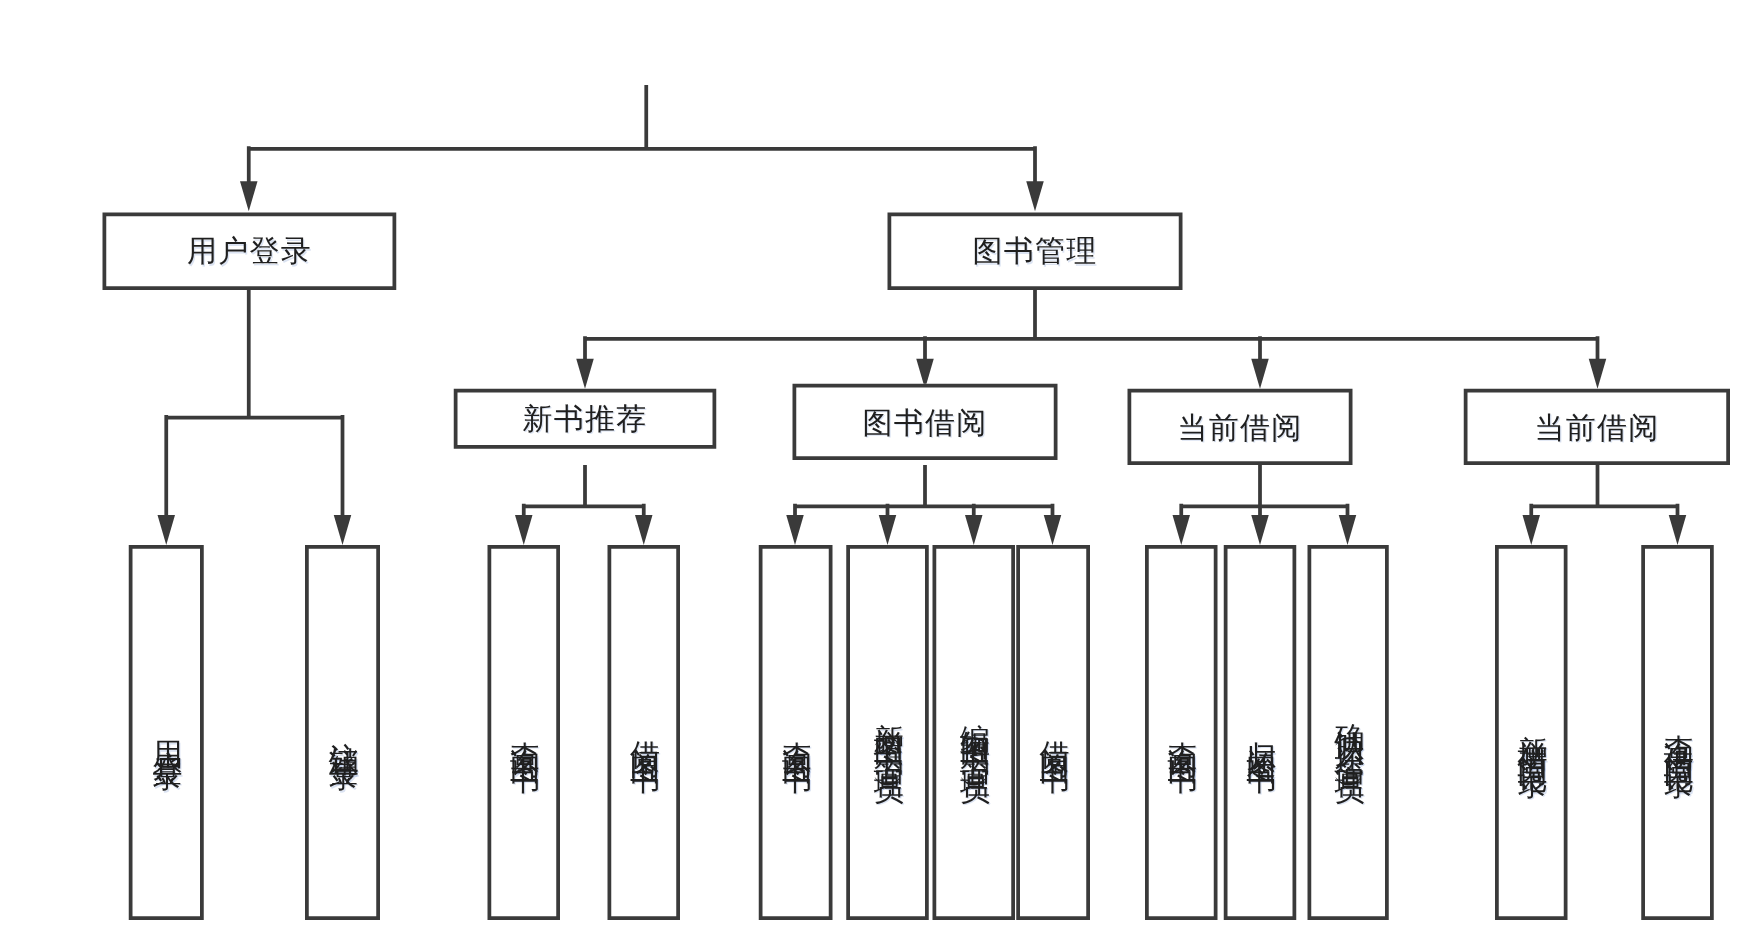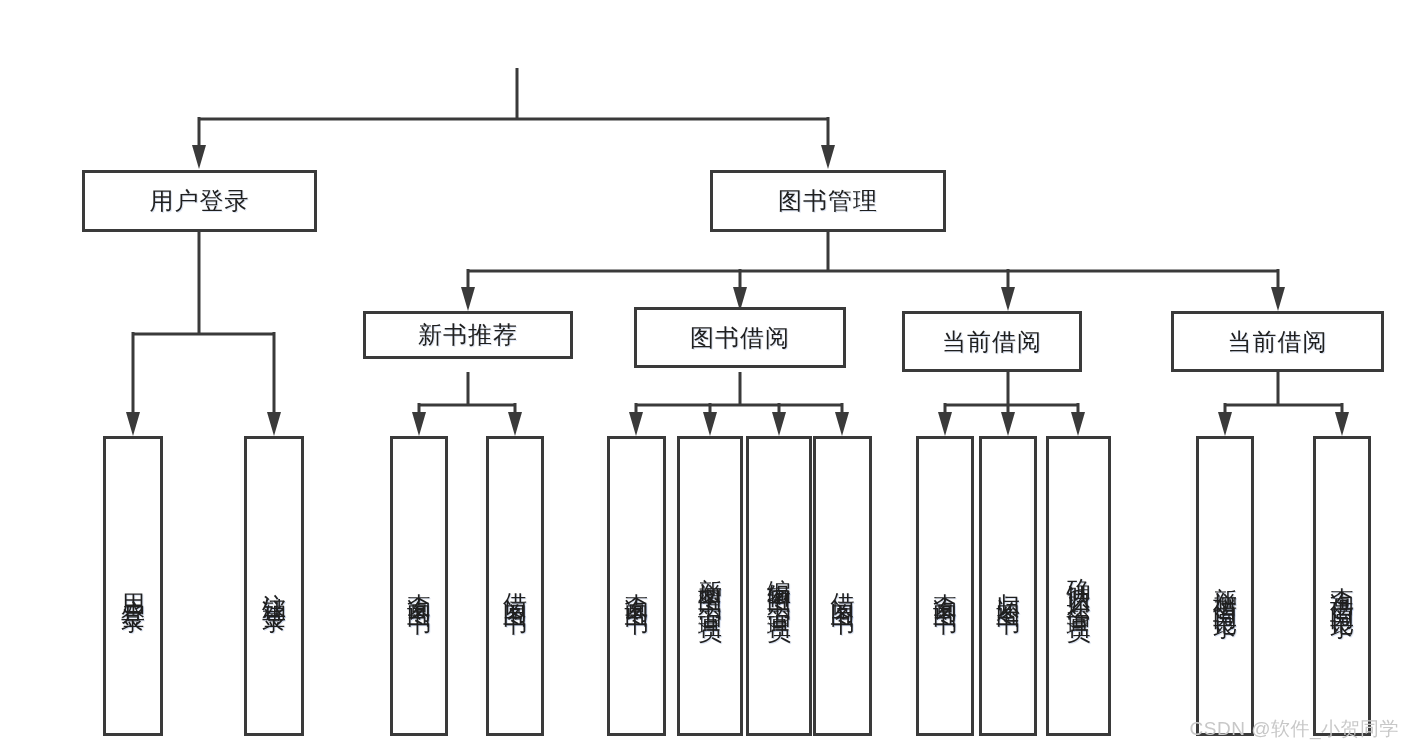--- a/index.html
+++ b/index.html
@@ -88,14 +88,13 @@
   <div class="node vnode" style="left:746px;top:436px;width:66px;height:300px;">编辑图书（管理员）</div>
   <div class="node vnode" style="left:813px;top:436px;width:59px;height:300px;">借阅图书</div>
 
   <div class="node vnode" style="left:916px;top:436px;width:58px;height:300px;">查询图书</div>
   <div class="node vnode" style="left:979px;top:436px;width:58px;height:300px;">归还图书</div>
   <div class="node vnode" style="left:1046px;top:436px;width:65px;height:300px;">确认归还（管理员）</div>
 
   <div class="node vnode" style="left:1196px;top:436px;width:58px;height:300px;">新增借阅记录</div>
   <div class="node vnode" style="left:1313px;top:436px;width:58px;height:300px;">查询借阅记录</div>
 
-  <div class="watermark">CSDN @软件_小贺同学</div>
 </div>
 
 </body></html>

